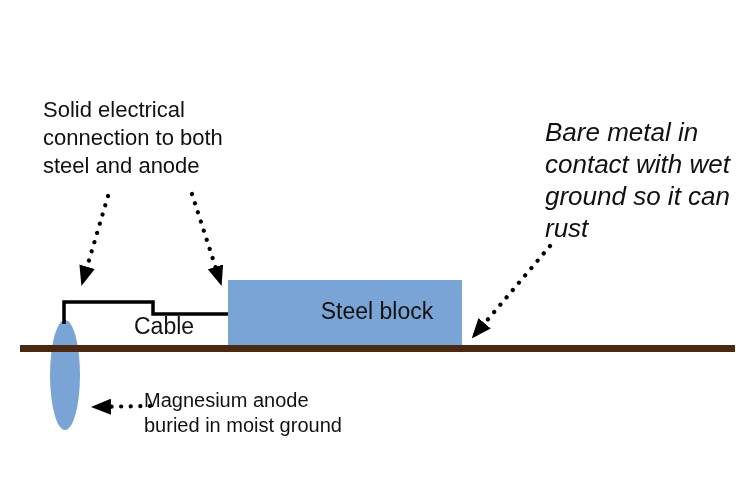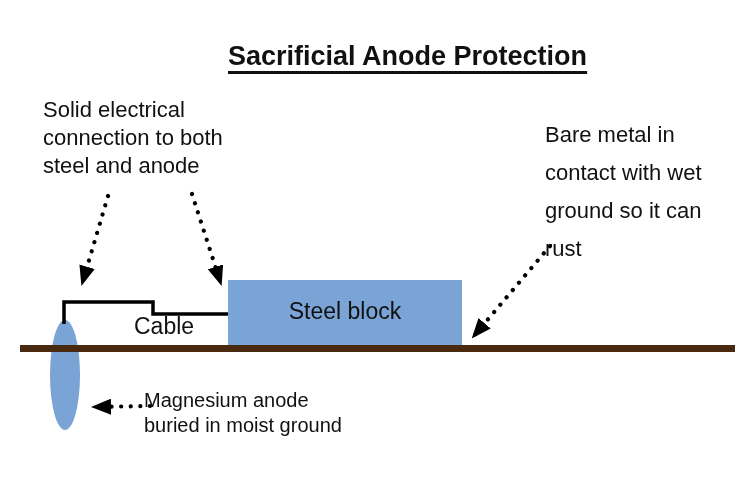--- a/index.html
+++ b/index.html
@@ -23,30 +23,31 @@
     left: 228px;
     top: 41px;
     font-size: 27px;
     font-weight: bold;
     text-decoration: underline;
     text-decoration-thickness: 2.5px;
     text-underline-offset: 6px;
     white-space: nowrap;
   }
   .lbl-connection { left: 43px;  top: 96px;  font-size: 22px; line-height: 28px; }
-  .lbl-bare       { left: 545px; top: 116px; font-size: 22px; line-height: 38px; }
+  .lbl-bare       { left: 545px; top: 116px; font-size: 26px; line-height: 32px; font-style: italic; }
   .lbl-cable      { left: 122px; top: 315px; font-size: 23px; line-height: 1; margin-left: 12px; }
   .lbl-surface    { left: 512px; top: 358px; font-size: 23px; line-height: 1; }
   .lbl-magnesium  { left: 144px; top: 388px; font-size: 20px; line-height: 25px; }
   .steel-label-box {
     position: absolute;
     left: 228px; top: 280px;
     width: 234px; height: 63px;
     display: flex; align-items: center; justify-content: center;
     font-size: 23px;
+    padding-left: 32px;
   }
 </style>
 </head>
 <body>
 
 <div class="canvas">
 
   <svg class="gfx" width="750" height="500" viewBox="0 0 750 500">
     <defs>
       <marker id="arrowhead" markerUnits="userSpaceOnUse" markerWidth="20" markerHeight="16" refX="18" refY="8" orient="auto">
@@ -64,21 +65,20 @@
 
     <line x1="108" y1="196" x2="82" y2="284" stroke="#000000" stroke-width="4.2" stroke-linecap="round" stroke-dasharray="0.1 9.5" marker-end="url(#arrowhead)"></line>
 
     <line x1="192" y1="194" x2="221" y2="284" stroke="#000000" stroke-width="4.2" stroke-linecap="round" stroke-dasharray="0.1 9.5" marker-end="url(#arrowhead)"></line>
 
     <line x1="550" y1="246" x2="473" y2="337" stroke="#000000" stroke-width="4.2" stroke-linecap="round" stroke-dasharray="0.1 9.5" marker-end="url(#arrowhead)"></line>
 
     <line x1="150" y1="406" x2="93" y2="407" stroke="#000000" stroke-width="4.2" stroke-linecap="round" stroke-dasharray="0.1 9.5" marker-end="url(#arrowhead)"></line>
   </svg>
 
-  <div class="title">Sacrificial Anode Protection</div>
 
   <div class="lbl lbl-connection">Solid electrical
 connection to both
 steel and anode</div>
 
   <div class="lbl lbl-bare">Bare metal in
 contact with wet
 ground so it can
 rust</div>
 

